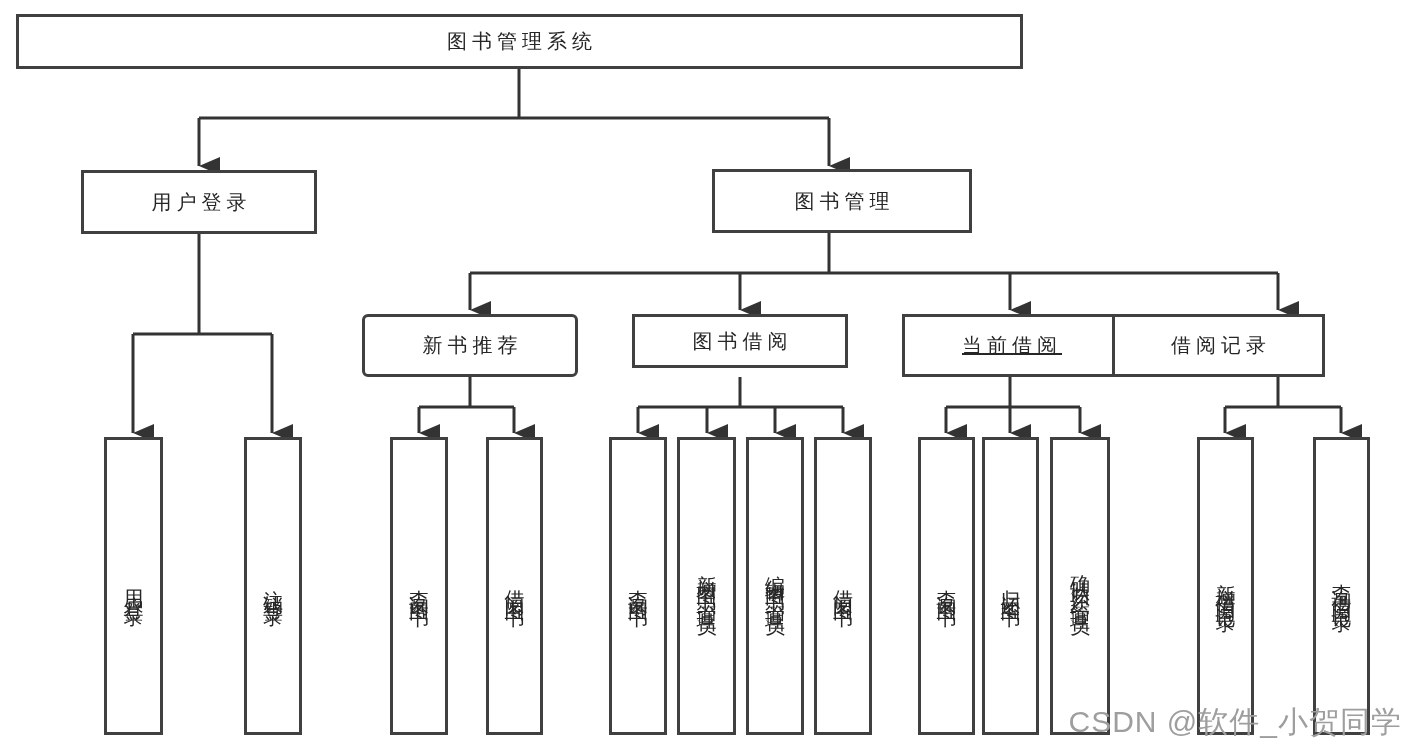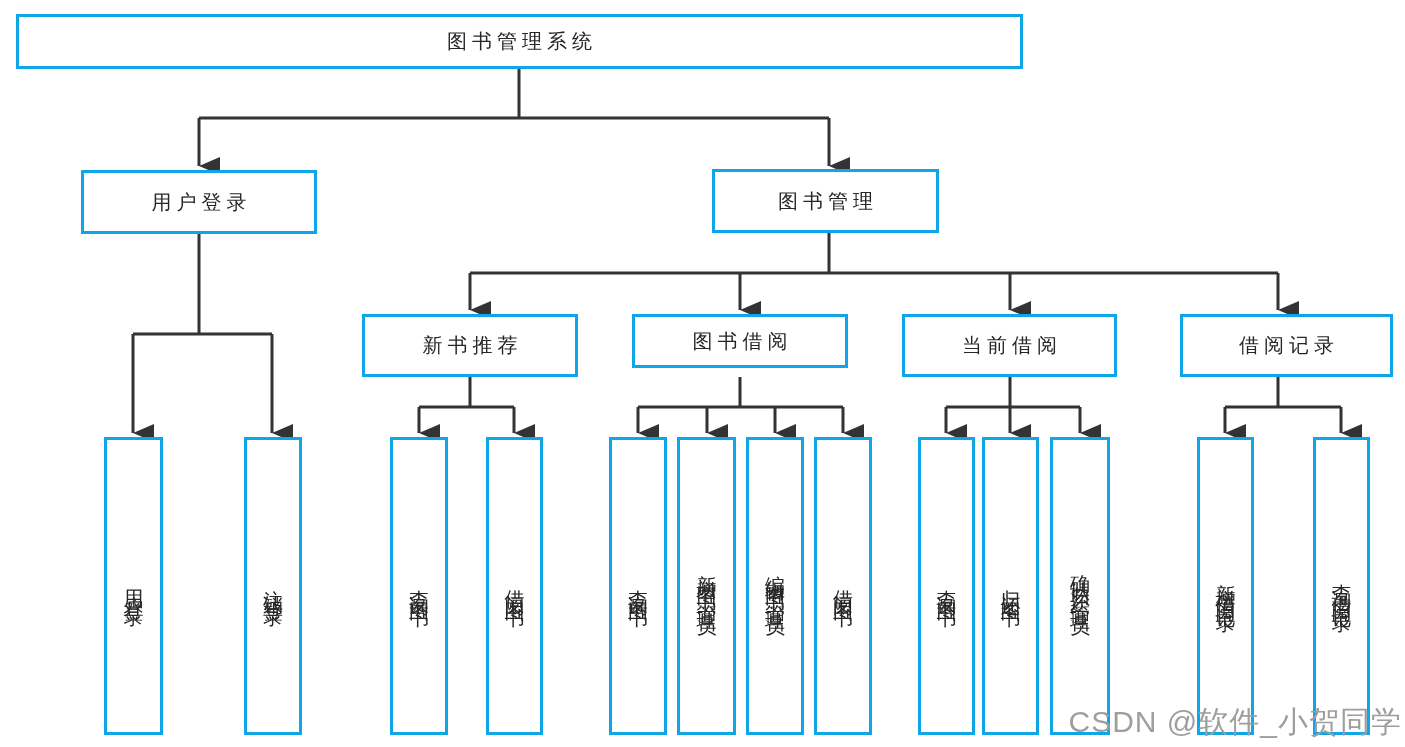--- a/index.html
+++ b/index.html
@@ -17,21 +17,21 @@
     width: 1405px; height: 747px;
   }
   .wire {
     stroke: #333333;
     stroke-width: 3;
     fill: none;
   }
   .box {
     position: absolute;
     box-sizing: border-box;
-    border: 3px solid #0ea5e9;
+    border: 3px solid #404040;
     background: #ffffff;
     display: flex;
     align-items: center;
     justify-content: center;
     color: #262626;
     font-size: 20px;
     text-align: center;
   }
   .box.h .label {
     letter-spacing: 5px;
@@ -102,34 +102,34 @@
     <path class="wire" d="M1341,407 V433" marker-end="url(#arrow)"></path>
   </svg>
 
   <div class="box h" style="left:16px; top:14px; width:1007px; height:55px;">
     <span class="label">图书管理系统</span>
   </div>
 
   <div class="box h" style="left:81px; top:170px; width:236px; height:64px;">
     <span class="label">用户登录</span>
   </div>
-  <div class="box h" style="left:712px; top:169px; width:227px; height:64px;">
+  <div class="box h" style="left:712px; top:169px; width:260px; height:64px;">
     <span class="label">图书管理</span>
   </div>
 
-  <div class="box h" style="left:362px; top:314px; width:216px; height:63px;">
+  <div class="box h" style="left:362px; top:314px; width:216px; height:63px;border-radius:6px;">
     <span class="label">新书推荐</span>
   </div>
   <div class="box h" style="left:632px; top:314px; width:216px; height:54px;">
     <span class="label">图书借阅</span>
   </div>
-  <div class="box h" style="left:902px; top:314px; width:215px; height:63px;">
+  <div class="box h" style="left:902px; top:314px; width:215px; height:63px;text-decoration:underline;">
     <span class="label">当前借阅</span>
   </div>
-  <div class="box h" style="left:1180px; top:314px; width:213px; height:63px;">
+  <div class="box h" style="left:1112px; top:314px; width:213px; height:63px;">
     <span class="label">借阅记录</span>
   </div>
 
   <div class="box v" style="left:104px; top:437px; width:59px; height:298px;">
     <span class="label">用户登录</span>
   </div>
   <div class="box v" style="left:244px; top:437px; width:58px; height:298px;">
     <span class="label">注销登录</span>
   </div>
 

